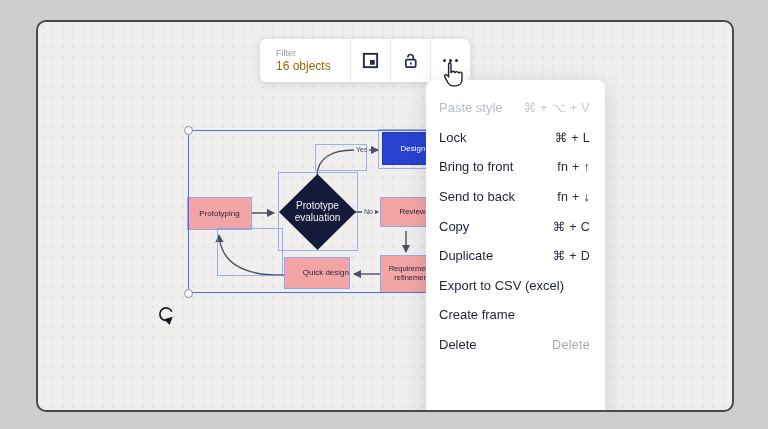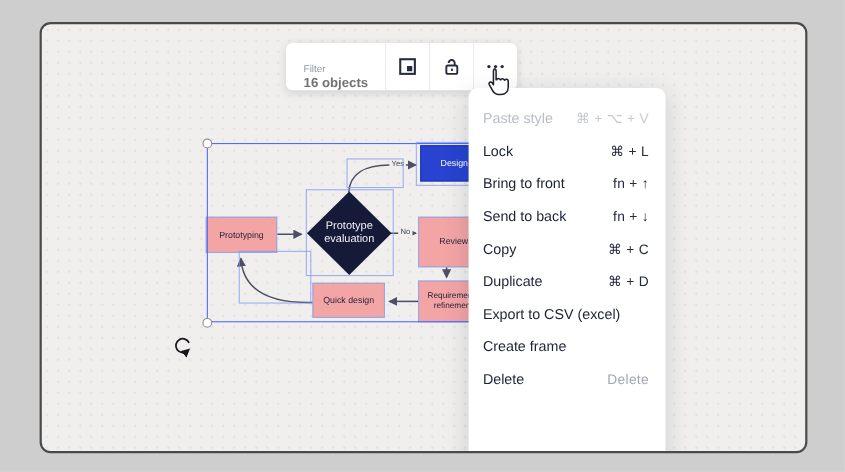--- a/index.html
+++ b/index.html
@@ -19,22 +19,22 @@
   }
 
   
   .wires { position:absolute; left:0; top:0; width:698px; height:392px; pointer-events:none; }
   .node {
     position:absolute; display:flex; align-items:center; justify-content:center;
     text-align:center; font-size:8px; color:#2a2437; line-height:1.15;
   }
   .node.pink { background:#f3a5a6; border:1px solid #93a7ea; }
   .n-prototyping { left:149px; top:175px; width:65px; height:33px; }
-  .n-review     { left:342px; top:175px; width:65px; height:46px; }
-  .n-quick      { left:246px; top:235px; width:66px; height:32px; }
+  .n-review     { left:342px; top:175px; width:65px; height:30px; }
+  .n-quick      { left:246px; top:235px; width:66px; height:32px;justify-content:flex-end; }
   .n-req        { left:342px; top:233px; width:64px; height:38px; font-size:7.5px; padding:0 3px; }
   .n-design     { left:344px; top:110px; width:62px; height:33px; background:#2743d0; color:#ffffff; border:1px solid #2038b0; }
   .n-diamond    { left:241px; top:152px; width:77px; height:76px; }
   .n-diamond svg { position:absolute; inset:0; }
   .n-diamond .dlabel {
     position:absolute; inset:0; display:flex; align-items:center; justify-content:center;
     text-align:center; color:#f2f2f6; font-size:10px; line-height:1.2;
   }
   .edge-label {
     position:absolute; font-size:7px; color:#3c3f55;
@@ -62,25 +62,25 @@
   .rotate-handle { position:absolute; left:117px; top:282px; width:22px; height:22px; }
 
   
   .toolbar {
     position:absolute; left:222px; top:17px; width:210px; height:43px;
     background:#ffffff; border-radius:6px;
     box-shadow:0 2px 8px rgba(25,28,50,.14);
     display:flex; align-items:stretch; z-index:5;
   }
   .tb-filter {
-    width:90px; display:flex; flex-direction:column; justify-content:flex-end;
+    width:90px; display:flex; flex-direction:column; justify-content:center;
     padding-left:16px; cursor:default;
   }
   .tb-filter-label { font-size:9px; color:#9298a6; line-height:11px; }
-  .tb-filter-value { font-size:12px; font-weight:bold; color:#737373; line-height:14px; }
+  .tb-filter-value { font-size:12px; font-weight:normal; color:#a16207; line-height:14px; }
   .tb-btn {
     width:40px; display:flex; align-items:center; justify-content:center;
     border-left:1px solid #eaeaef;
   }
   .dots { display:flex; gap:3px; }
   .dots i { width:3px; height:3px; border-radius:50%; background:#262b3f; display:block; }
 
   
   .menu {
     position:absolute; left:388px; top:58px; width:179px; height:358px;

